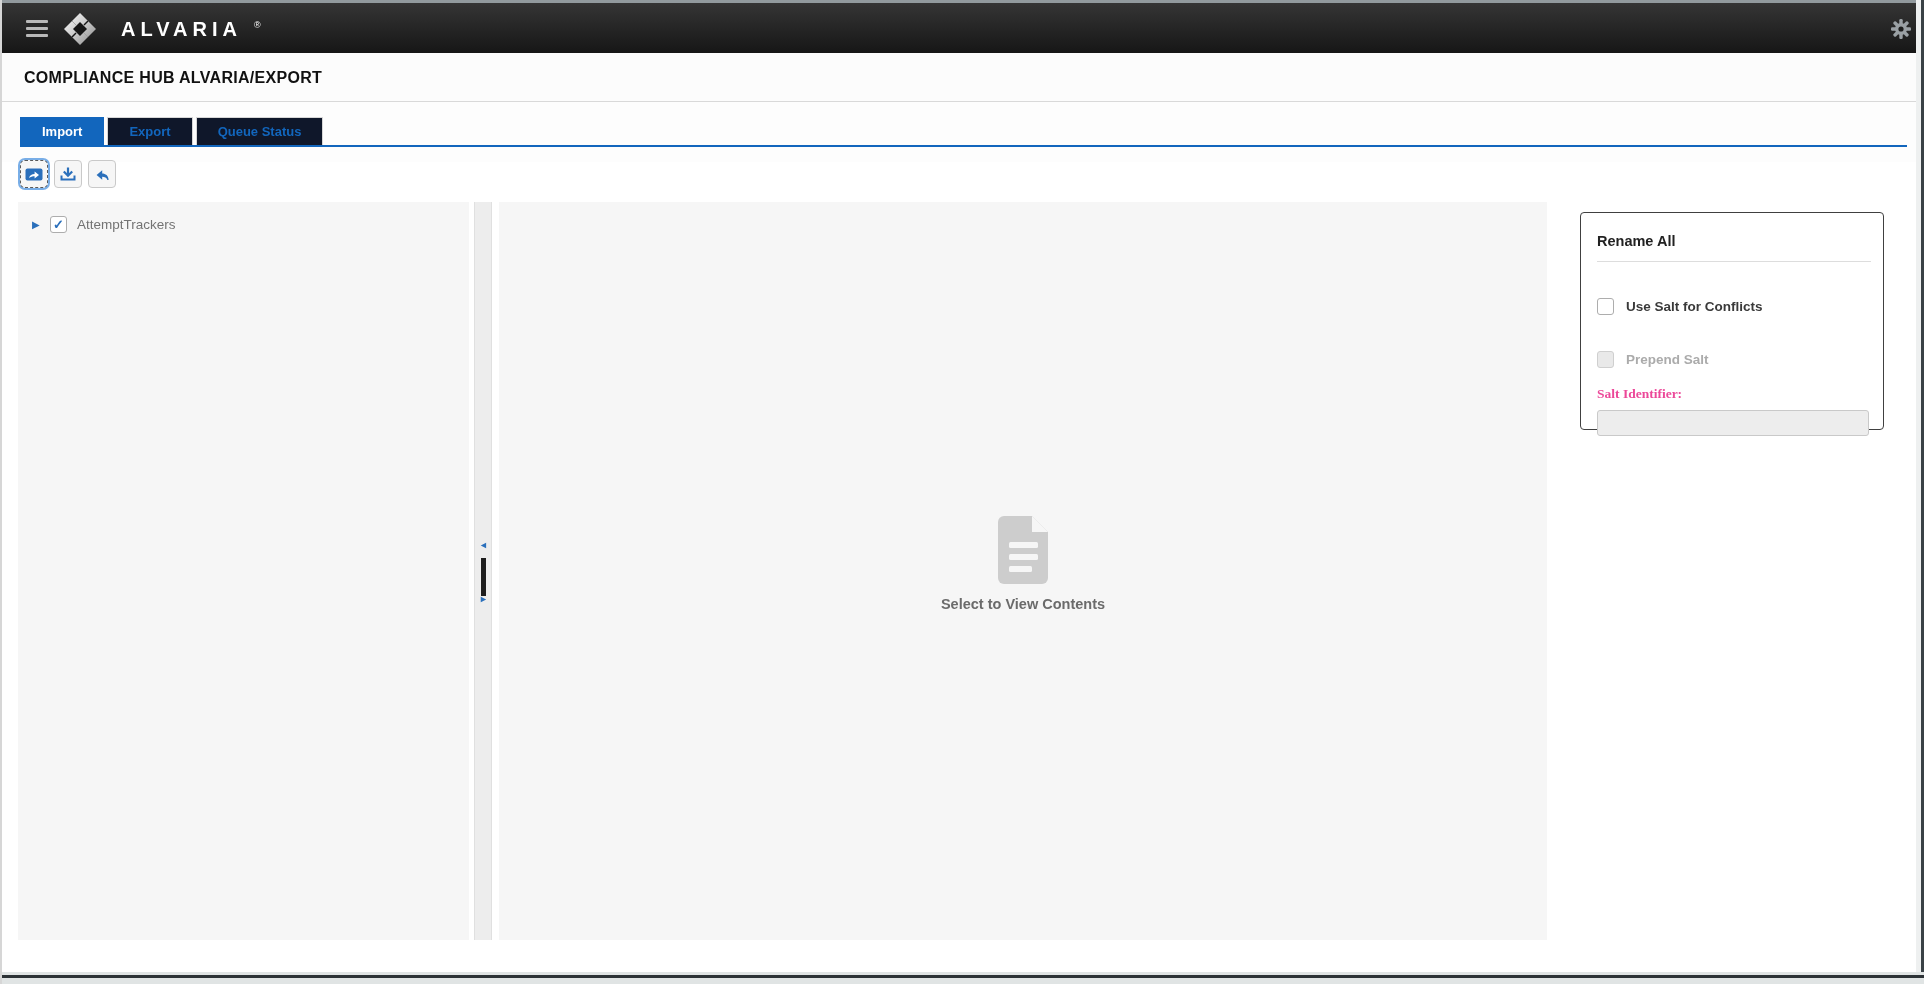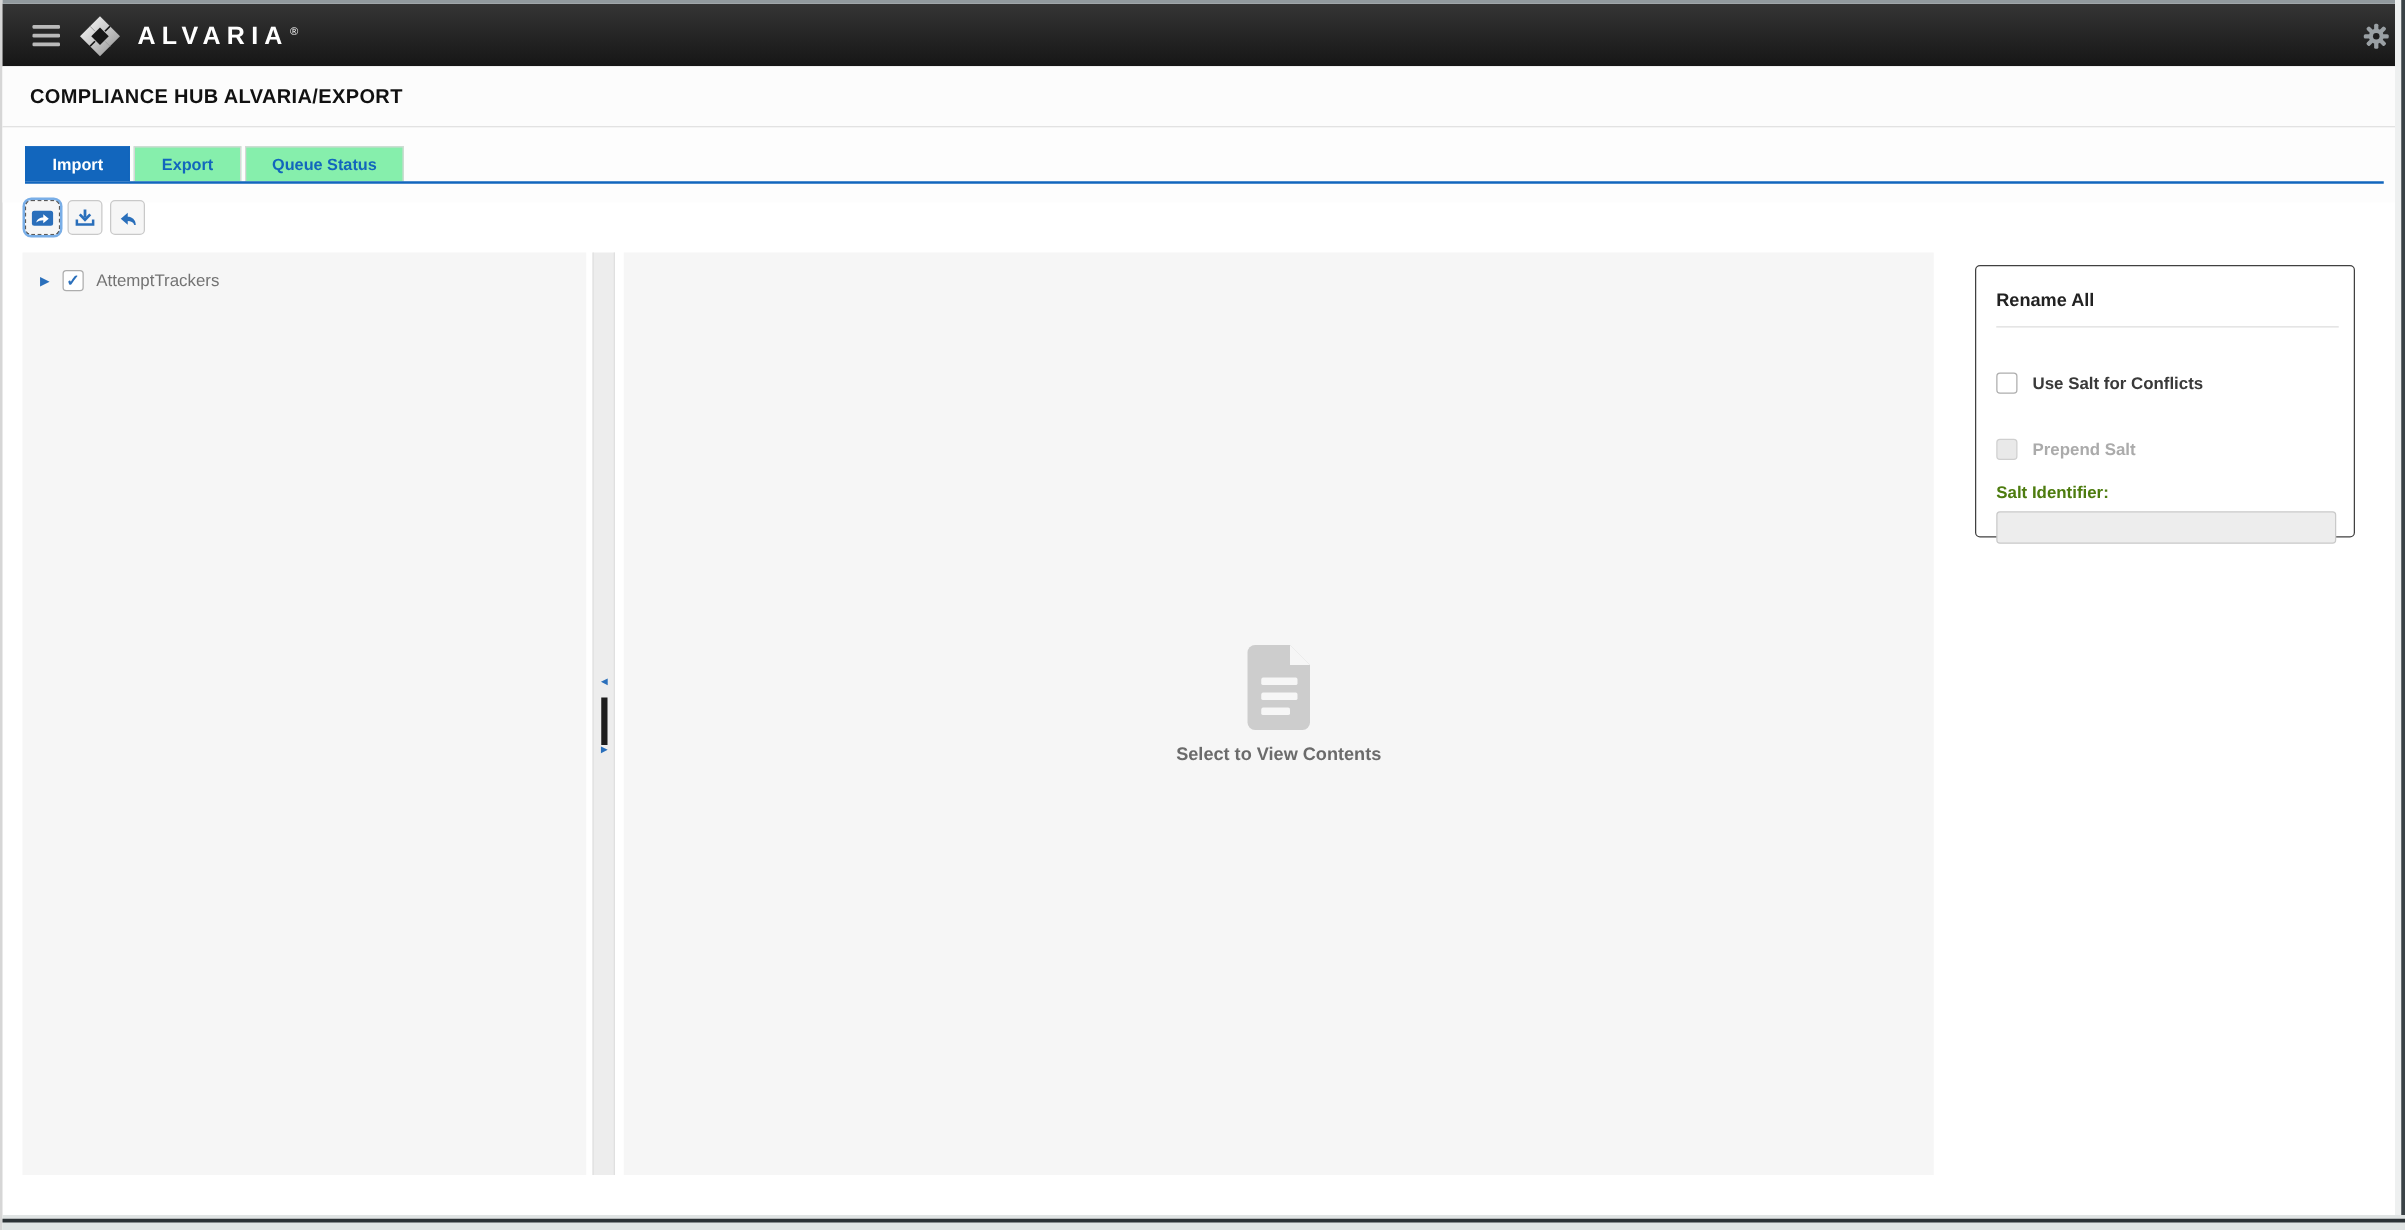--- a/index.html
+++ b/index.html
@@ -5,39 +5,39 @@
   * { margin:0; padding:0; box-sizing:border-box; }
   html,body { width:1924px; height:984px; overflow:hidden; background:#fff;
               font-family:"Liberation Sans", sans-serif; }
   .app { position:relative; width:1924px; height:984px; background:#fff; border-left:2px solid #d6d6d6; }
 
   
   .topbar { position:absolute; left:0; top:0; width:1924px; height:53px;
             background:linear-gradient(#353535,#161616); border-top:3px solid #929a9e; }
   .hamburger { position:absolute; left:24px; top:17px; width:22px; height:17px; cursor:pointer; }
   .hamburger span { display:block; height:3px; margin-bottom:4px; background:#b9b9b9; border-radius:1px; }
-  .brand { position:absolute; left:60px; top:8px; display:flex; align-items:center; }
+  .brand { position:absolute; left:60px; top:8px; display:flex; align-items:center;gap:11px; }
   .brand-text { color:#fff; font-size:20px; font-weight:bold; letter-spacing:5px; margin-left:12px; }
   .brand sup { color:#fff; font-size:9px; vertical-align:top; position:relative; top:-4px; left:1px; }
   .topbar-right { position:absolute; right:310px; top:0; height:53px; display:flex; align-items:center; gap:14px; }
   .tb-status, .tb-time { color:#f2f2f2; font-size:14px; font-weight:bold; }
   .tb-time { margin-left:2px; }
   .gear-wrap { position:absolute; right:14px; top:15px; cursor:pointer; }
 
   
   .titlebar { position:absolute; left:0; top:53px; width:1924px; height:49px;
               background:#fcfcfc; border-bottom:1px solid #d9d9d9; }
   .titlebar h1 { position:absolute; left:22px; top:16px; font-size:16px; font-weight:bold;
                  color:#111; letter-spacing:.3px; }
 
   
   .tabstrip { position:absolute; left:0; top:102px; width:1924px; height:60px; background:#fdfdfd; }
   .tabs { position:absolute; left:18px; top:15px; display:flex; }
   .tab { height:28px; line-height:28px; padding:0 21px; margin-right:3px; font-size:13px; font-weight:bold;
-         color:#1266bd; background:#86efac; border:1px solid #d7d7d7; border-bottom:none; cursor:pointer; }
+         color:#1266bd; background:#0f172a; border:1px solid #d7d7d7; border-bottom:none; cursor:pointer; }
   .tab.active { background:#1266bd; color:#fff; border-color:#1266bd; }
   .tab-underline { position:absolute; left:18px; top:43px; width:1887px; height:2px; background:#1266bd; }
 
   
   .toolbar { position:absolute; left:18px; top:160px; display:flex; gap:6px; }
   .tbtn { width:28px; height:28px; background:#f6f6f6; border:1px solid #c9c9c9; border-radius:4px;
           display:flex; align-items:center; justify-content:center; cursor:pointer; padding:0; }
   .tbtn.focused { border:1px dashed #5a5a5a; box-shadow:0 0 0 2px #79aee7; border-radius:5px; }
 
   
@@ -67,21 +67,21 @@
   .empty-text { margin-top:10px; font-size:14.5px; font-weight:bold; color:#6b6b6b; }
 
   
   .card { position:absolute; left:18px; top:10px; width:304px; height:218px; background:#fff;
           border:1px solid #404040; border-radius:4px; padding:16px 16px 0 16px; }
   .card-title { font-size:14.5px; font-weight:bold; color:#222; margin-top:4px; }
   .card hr { border:none; border-top:1px solid #ddd; margin:12px -4px 0 0; }
   .opt-row { display:flex; align-items:center; margin-top:36px;text-align:right; }
   .opt-label { margin-left:12px; font-size:13.5px; font-weight:bold; color:#3a3a3a; }
   .opt-row.disabled .opt-label { color:#ababab; }
-  .field-label { margin-top:18px; font-size:13.5px; font-weight:bold; color:#4d7c0f; }
+  .field-label { margin-top:18px; font-size:13.5px; font-weight:bold; color:#ec4899;font-family:Liberation Serif, serif; }
   .salt-input { margin-top:8px; width:272px; height:26px; background:#ededed; border:1px solid #c9c9c9;
                 border-radius:3px; }
 
   
   .right-edge { position:absolute; right:0; top:0; width:8px; height:984px; background:#eef0f0;
                 border-right:3px solid #3a4246; }
   .bottom-edge { position:absolute; left:0; bottom:0; width:1924px; height:12px; background:#e0e4e4; }
   .bottom-edge .line { position:absolute; left:0; top:3px; width:100%; height:3px; background:#2c3236; }
 </style>
 </head>

